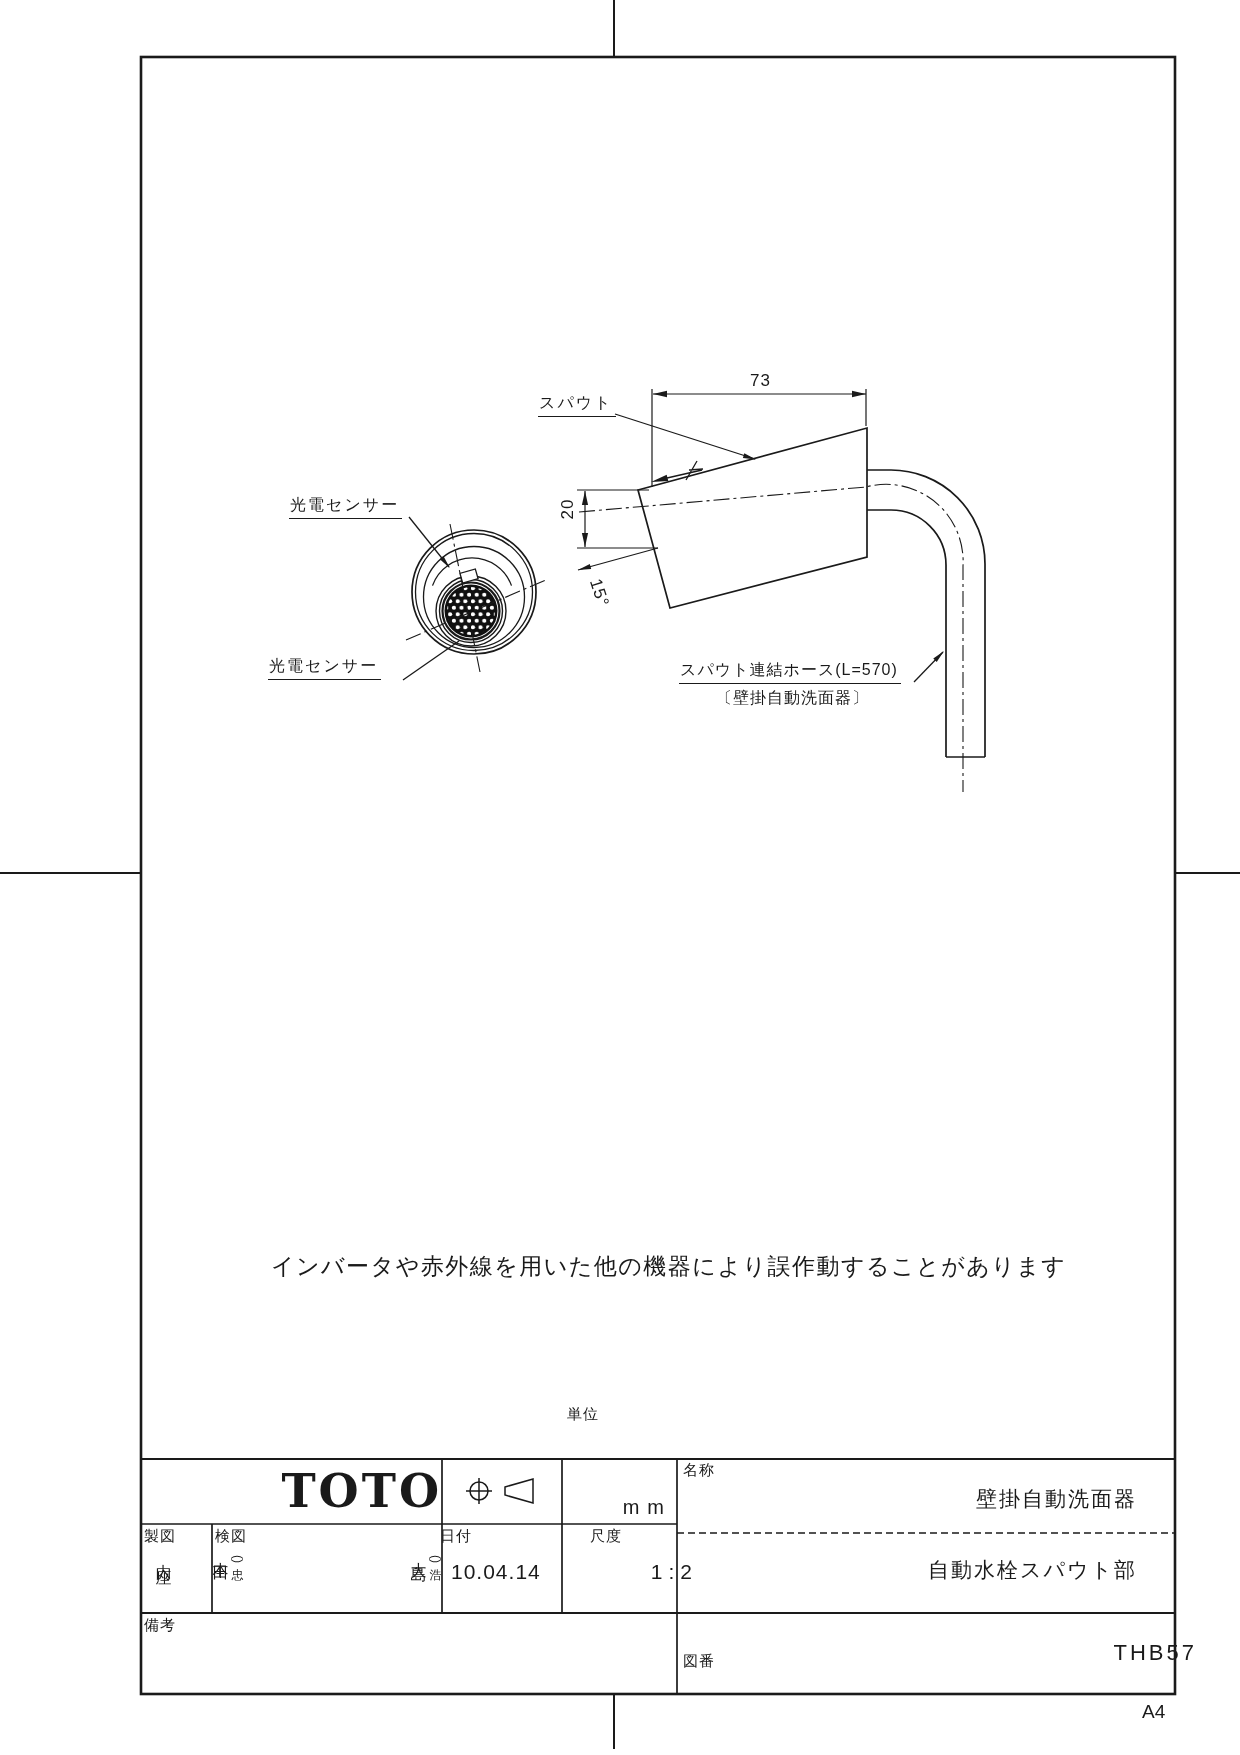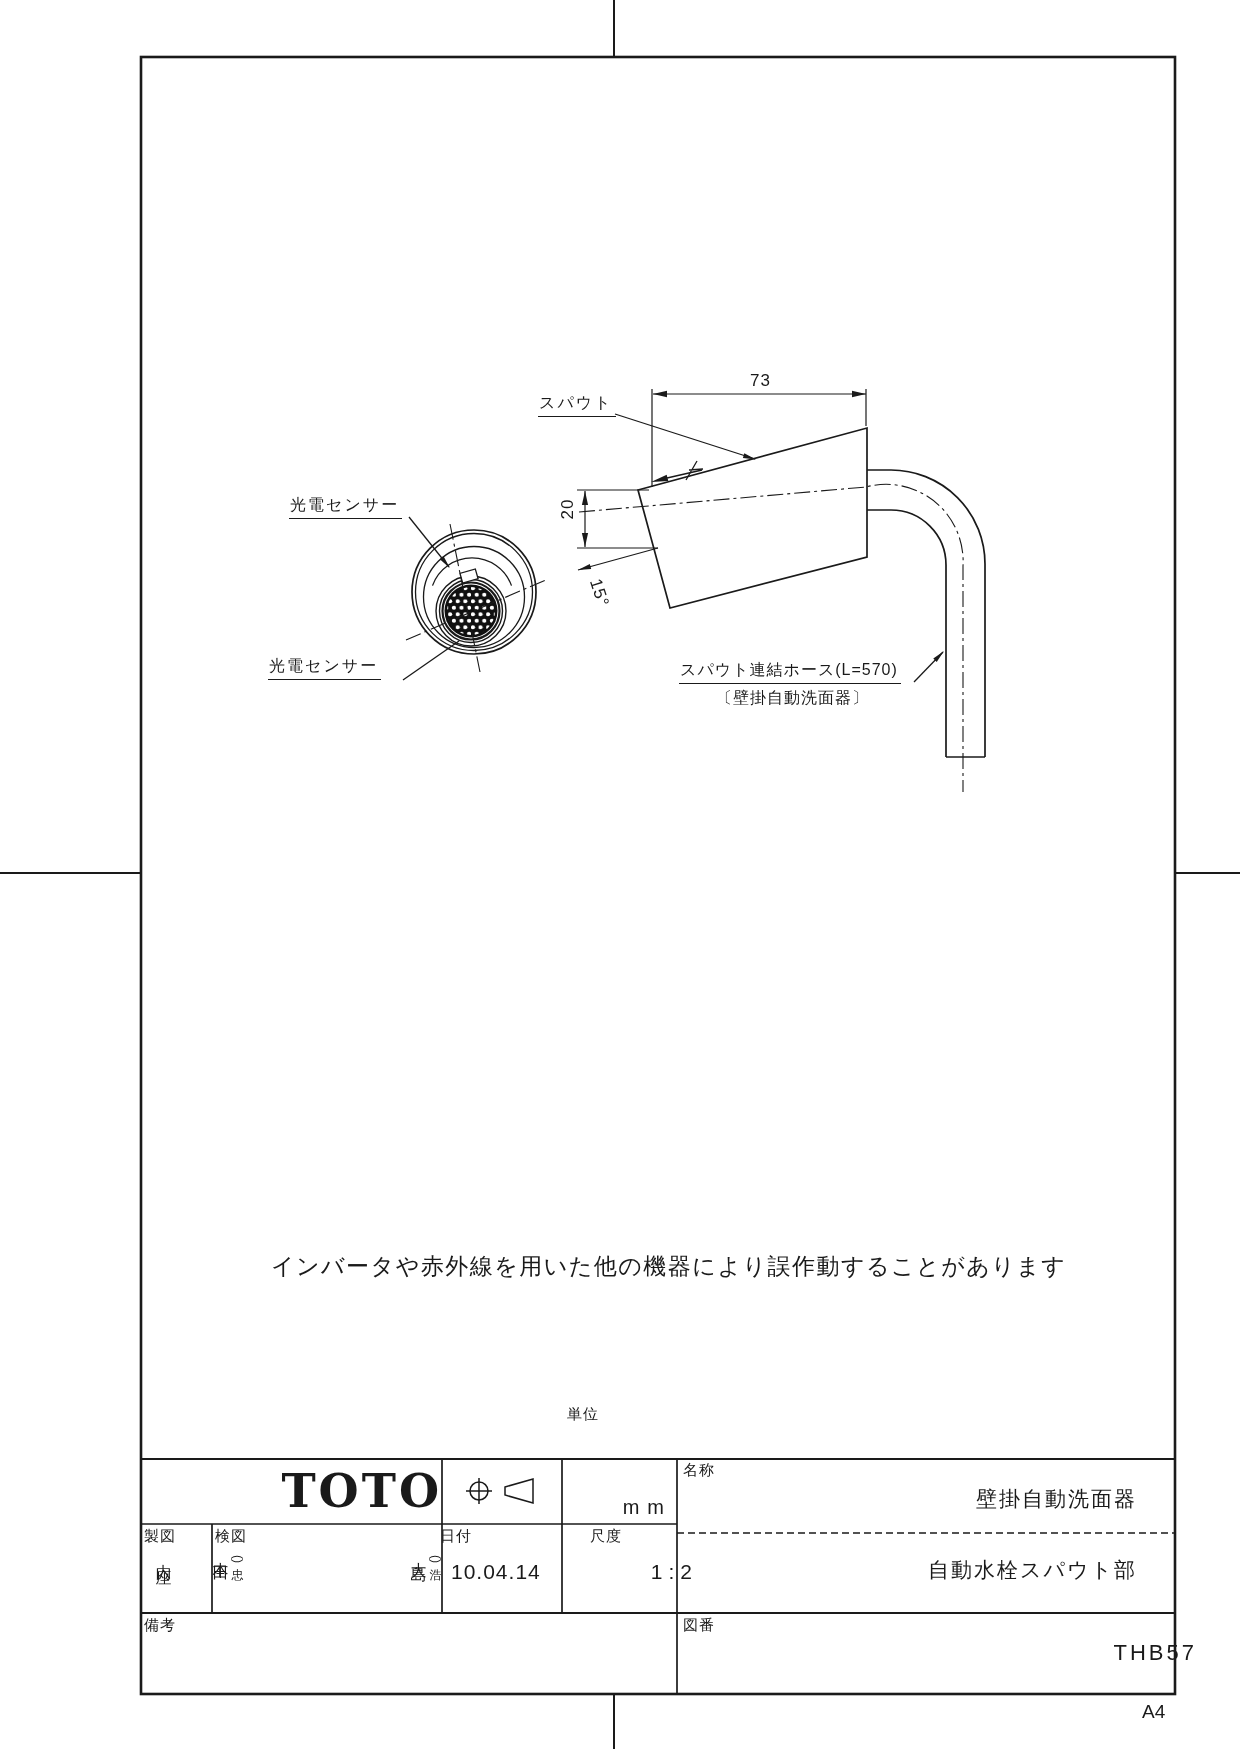--- a/index.html
+++ b/index.html
@@ -161,16 +161,16 @@
 
 <div class="stamp" style="left:410px;top:1549px;">
   <span class="vtext">大島</span>
   <span class="vsub">(浩)</span>
 </div>
 
 <div class="txt tb-value" style="left:451px;top:1560px;">10.04.14</div>
 <div class="txt tb-value centerbox" style="left:570px;top:1560px;width:128px;letter-spacing:6px;">1:2</div>
 
 <div class="txt tb-label" style="left:144px;top:1616px;">備考</div>
-<div class="txt tb-label" style="left:683px;top:1616px;">図番</div>
+<div class="txt tb-label" style="left:683px;top:1652px;">図番</div>
 <div class="txt centerbox" style="left:677px;top:1640px;width:520px;font-size:22px;letter-spacing:3px;">THB57</div>
 
 <div class="txt" style="left:1142px;top:1701px;font-size:19px;">A4</div>
 
 </body></html>

